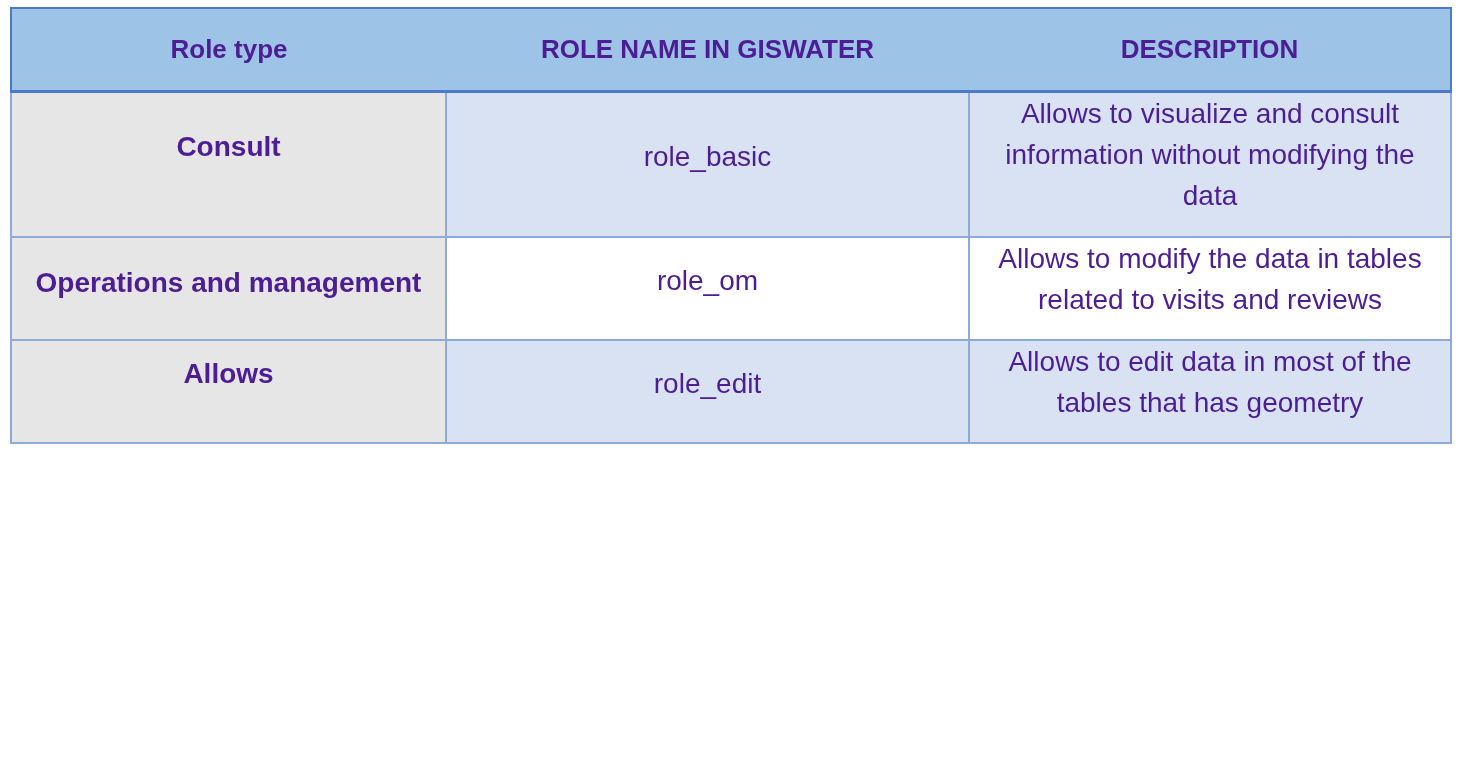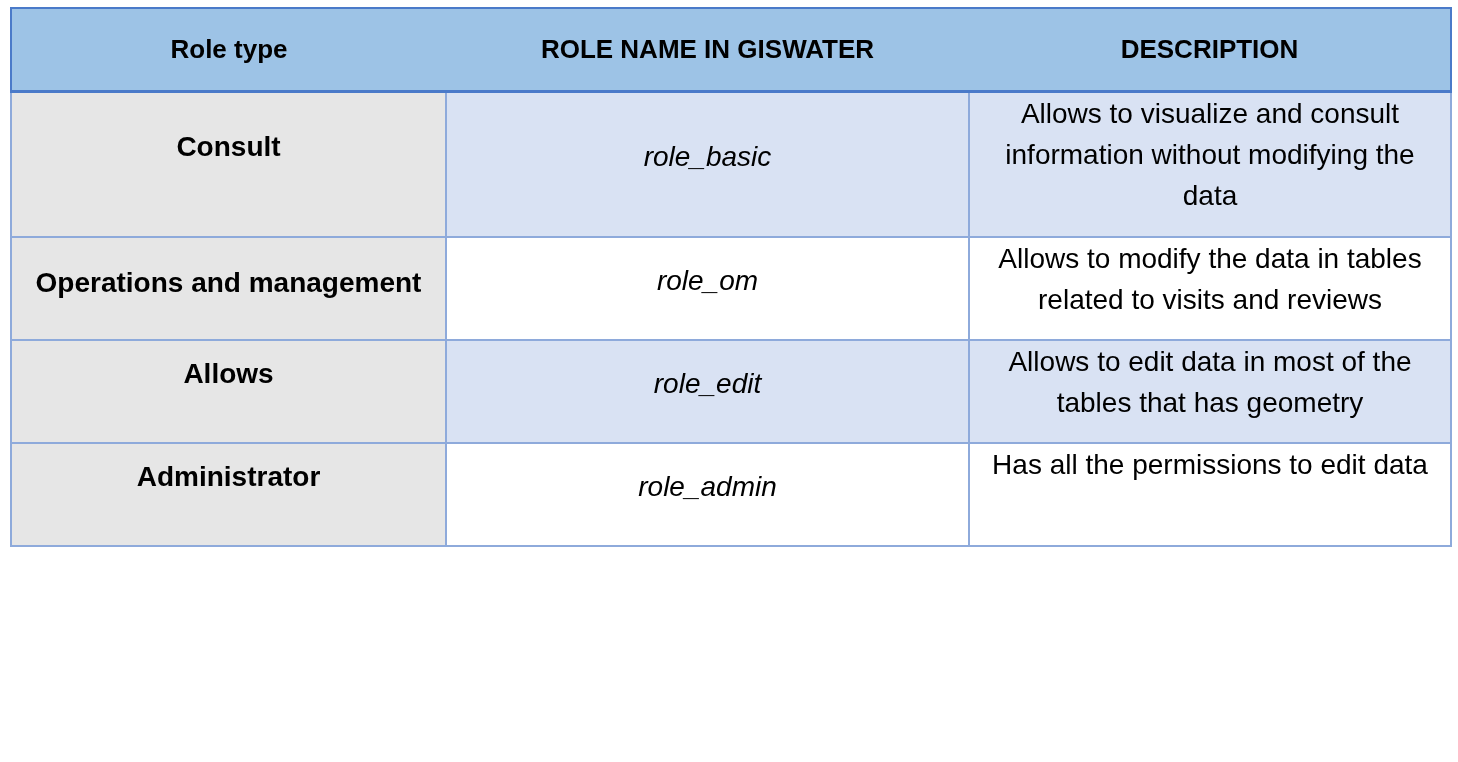--- a/index.html
+++ b/index.html
@@ -1,35 +1,35 @@
 <!DOCTYPE html>
 <html><head>
   <meta charset="utf-8">
   <style>
     html, body { margin: 0; padding: 0; background: #ffffff; }
     body { width: 1458px; height: 762px; position: relative; overflow: hidden; }
     .tbl {
       position: absolute; left: 10px; top: 7px; width: 1440px;
       border-collapse: collapse; table-layout: fixed;
-      font-family: "Liberation Sans", sans-serif; color: #000000;
+      font-family: "Liberation Sans", sans-serif; color: #4c1d95;
     }
     .tbl th {
       background: #9dc3e6; font-weight: bold; font-size: 26px;
       height: 81px; text-align: center; vertical-align: middle;
       border-top: 2px solid #4a7ac9; border-bottom: 3px solid #4a7ac9;
       padding: 0;
     }
     .tbl th:first-child { border-left: 2px solid #4a7ac9; }
     .tbl th:last-child { border-right: 2px solid #4a7ac9; }
     .tbl td {
       border: 2px solid #8eaadb; text-align: center; font-size: 28px;
       line-height: 41px; padding: 0 6px; box-sizing: border-box;
     }
     .tbl td.type { background: #e6e6e6; font-weight: bold; vertical-align: middle; padding-bottom: 36px; }
-    .tbl td.name { vertical-align: middle; padding-bottom: 16px; font-style: italic; }
+    .tbl td.name { vertical-align: middle; padding-bottom: 16px; }
     .tbl td.desc { vertical-align: top; padding-top: 0; }
     .tbl tr.alt td.name, .tbl tr.alt td.desc { background: #d9e2f3; }
     .tbl tr.plain td.name, .tbl tr.plain td.desc { background: #ffffff; }
     .tbl tr.r0 td { height: 145px; }
     .tbl tr.rn td { height: 103px; }
     .tbl td.type.two-line { padding-bottom: 12px; line-height: 41px; }
   </style>
 </head>
 <body>
 
@@ -55,19 +55,14 @@
     <tr class="plain rn">
       <td class="type two-line">Operations and management</td>
       <td class="name">role_om</td>
       <td class="desc">Allows to modify the data in tables related to visits and reviews</td>
     </tr>
     <tr class="alt rn">
       <td class="type">Allows</td>
       <td class="name">role_edit</td>
       <td class="desc">Allows to edit data in most of the tables that has geometry</td>
     </tr>
-    <tr class="plain rn">
-      <td class="type">Administrator</td>
-      <td class="name">role_admin</td>
-      <td class="desc">Has all the permissions to edit data</td>
-    </tr>
   </tbody>
 </table>
 
 </body></html>

